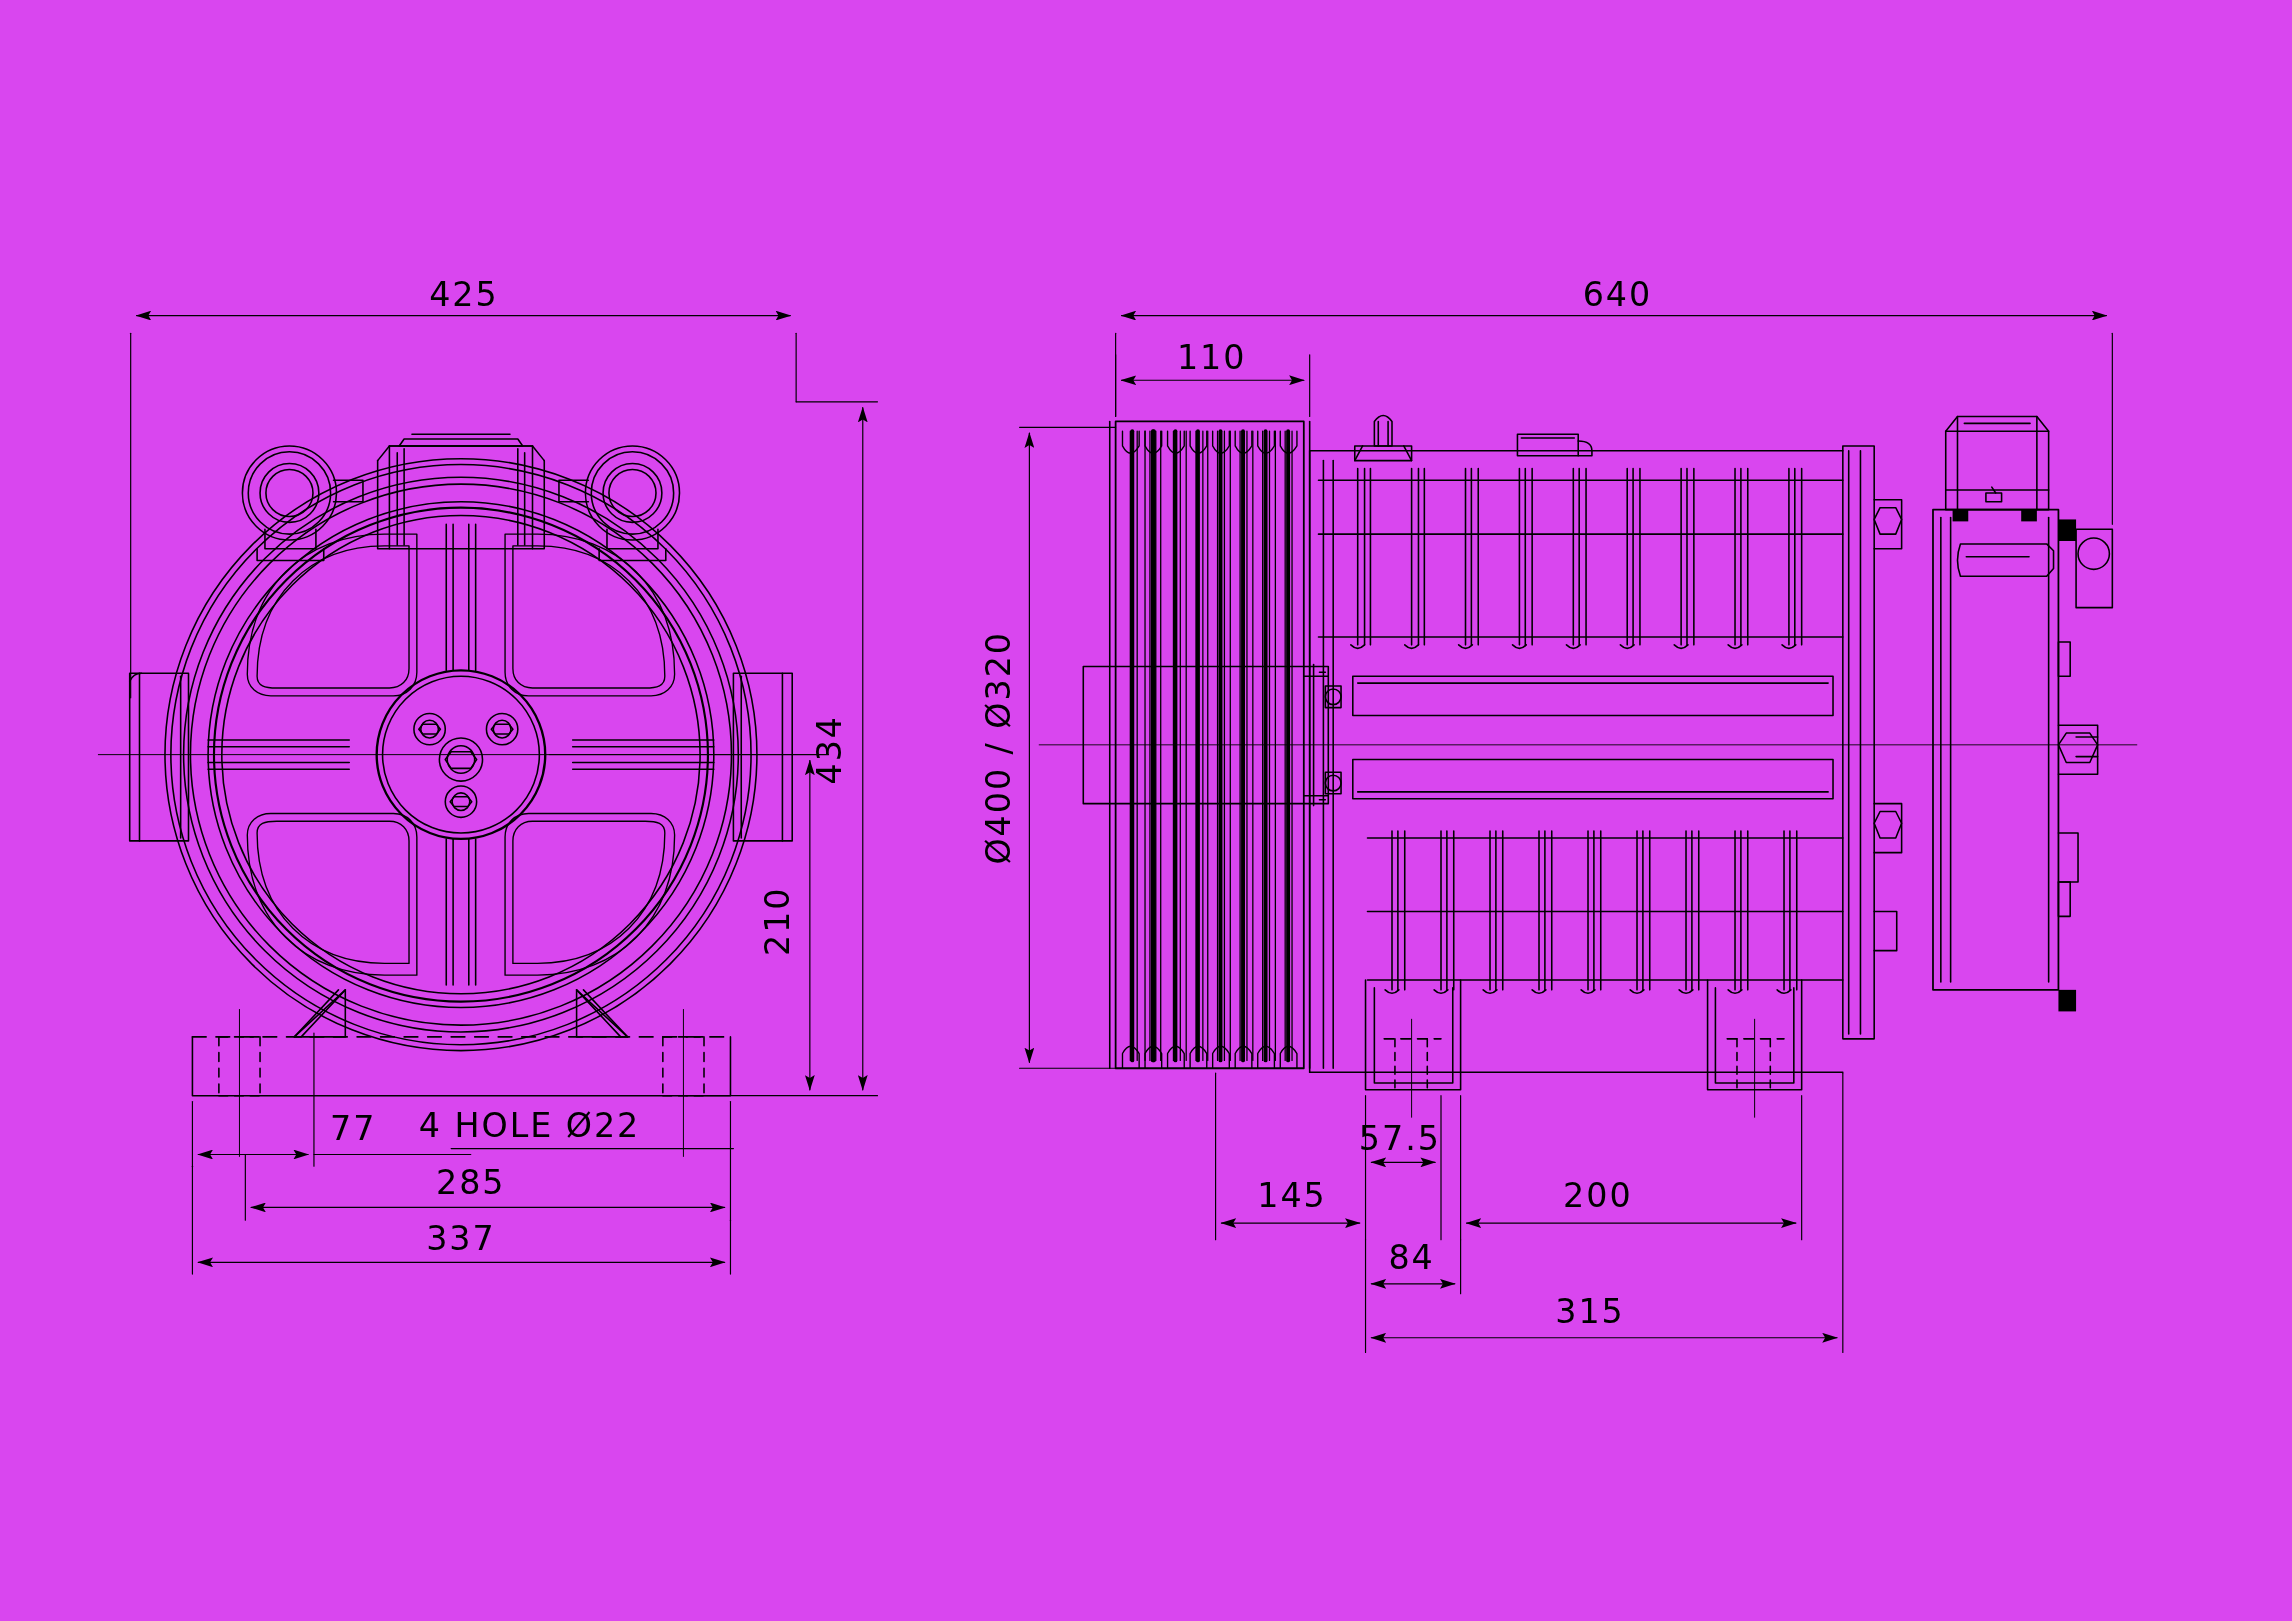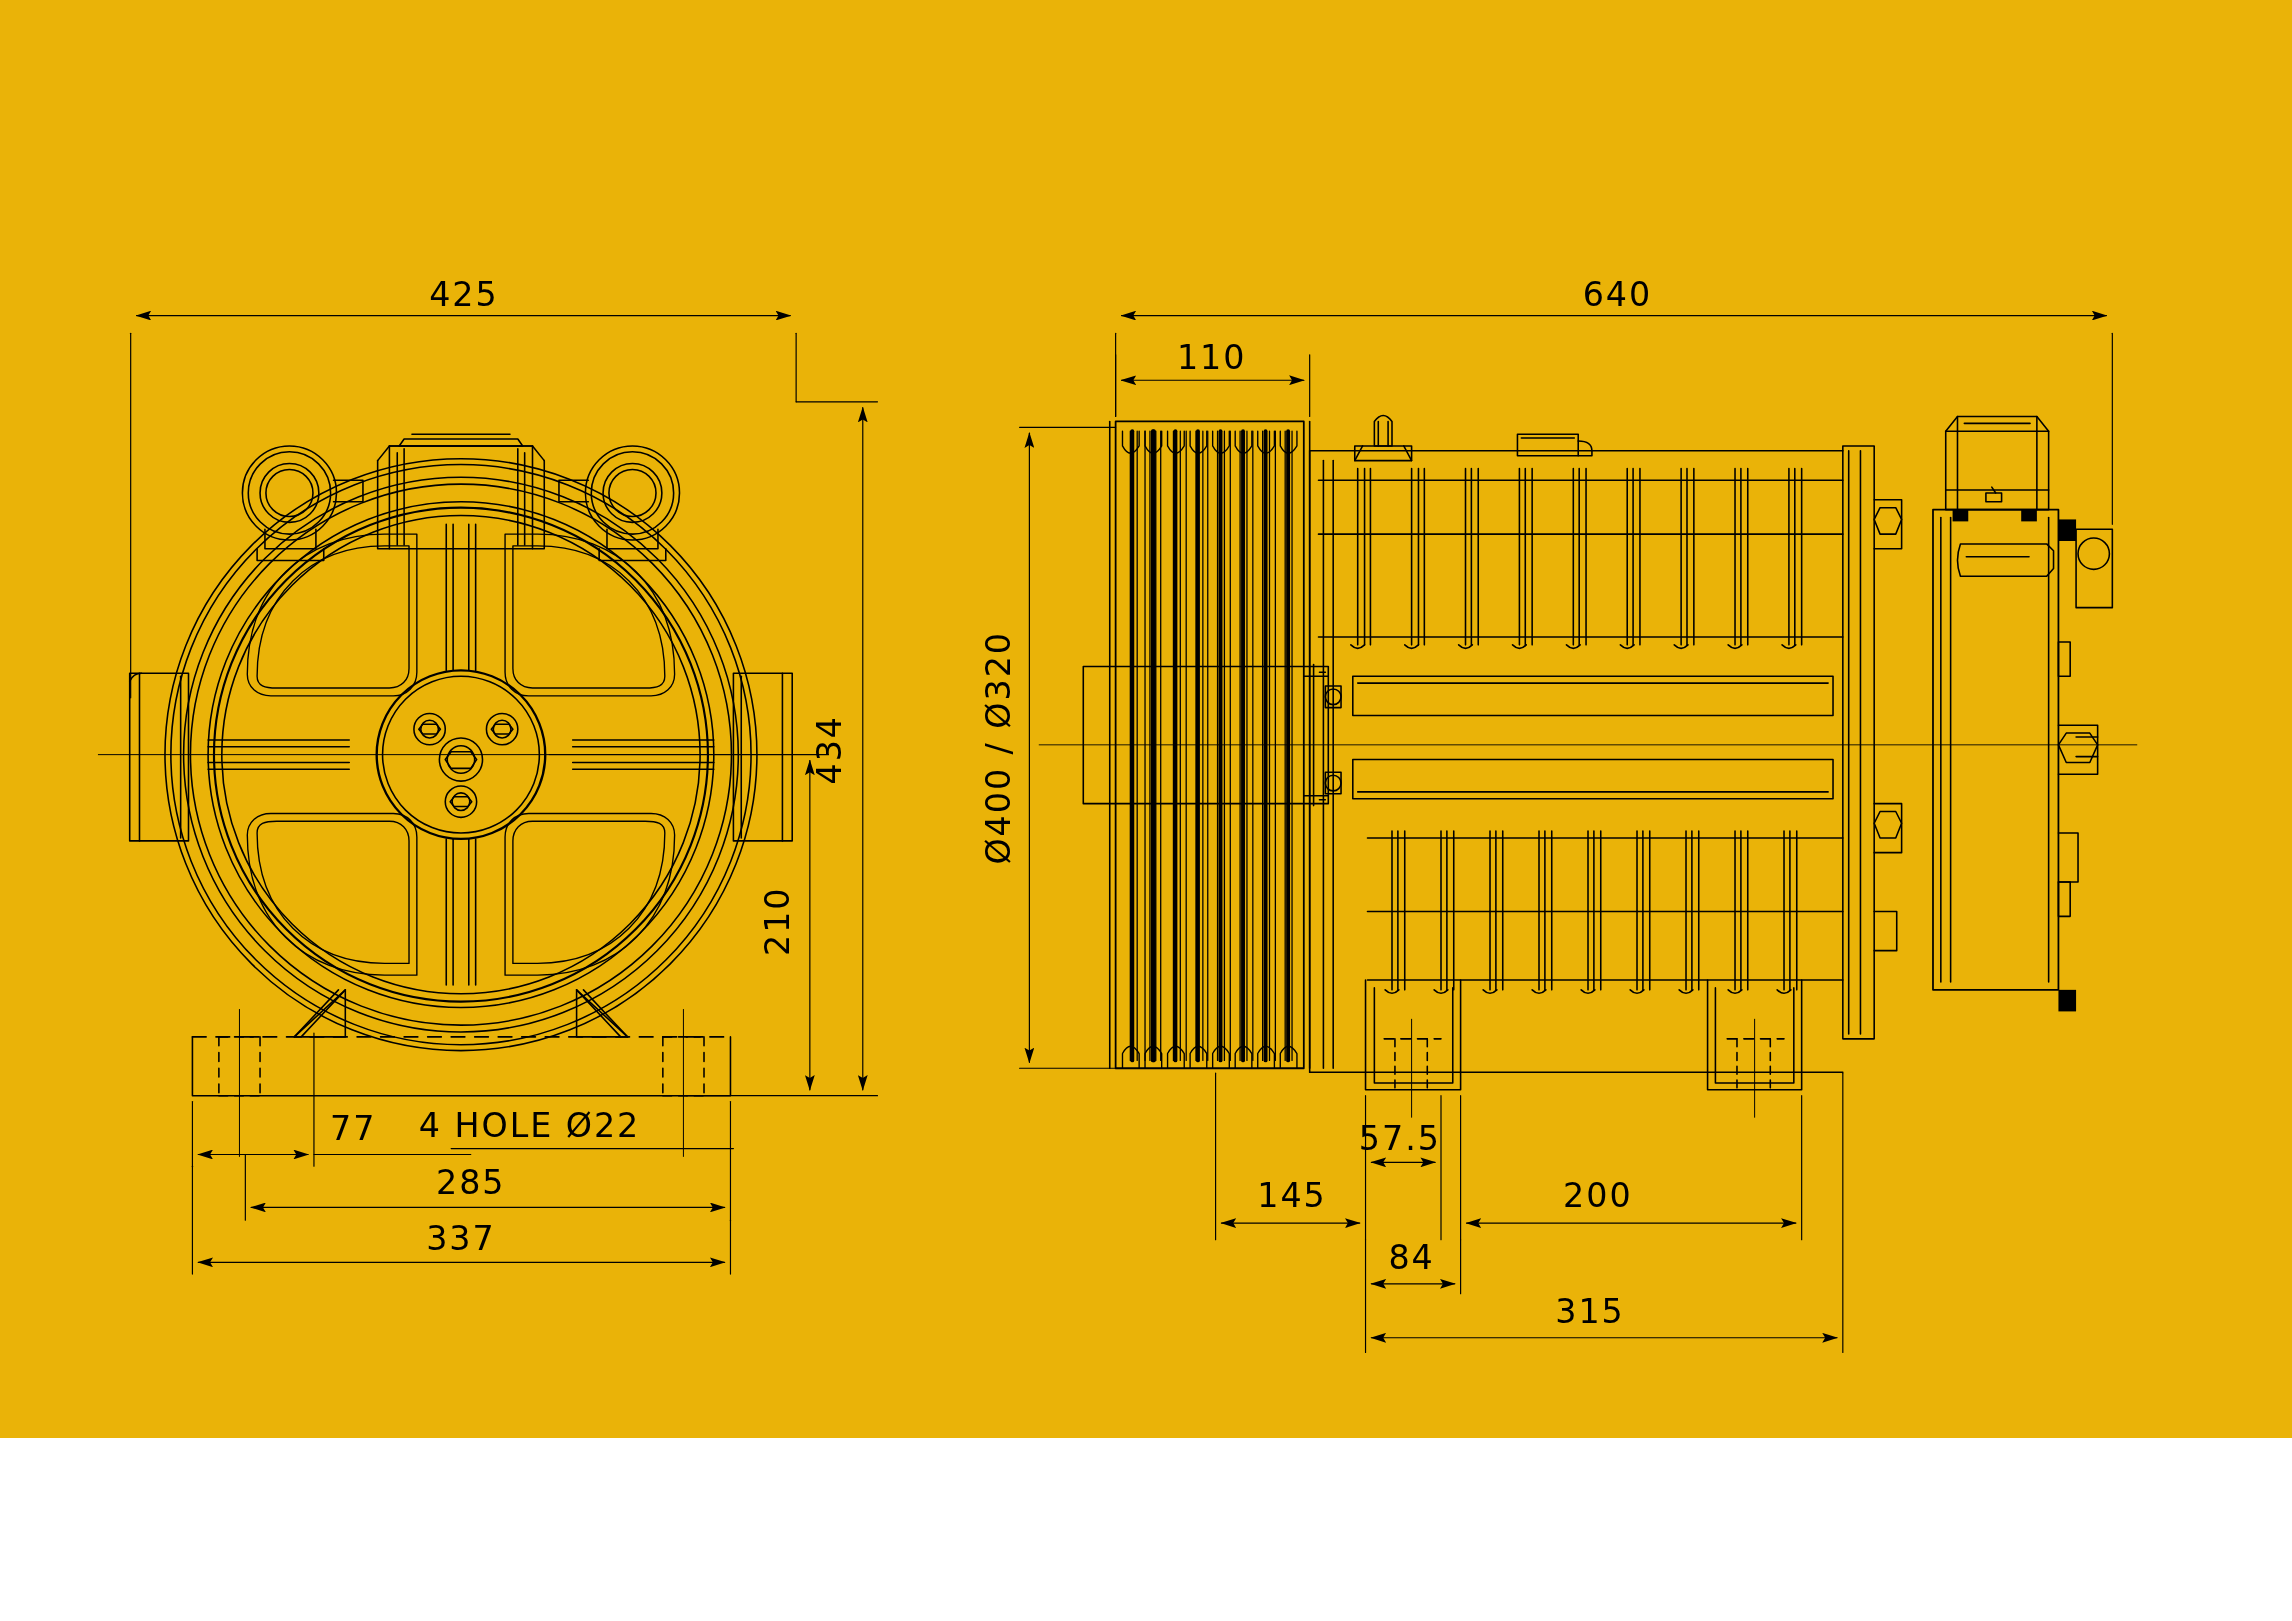--- a/index.html
+++ b/index.html
@@ -1,18 +1,18 @@
 <!DOCTYPE html>
 <html><head>
 <meta charset="utf-8">
 <title>Traction Machine Drawing</title>
 <style>
   html,body{margin:0;padding:0;background:#ffffff;}
   body{font-family:"DejaVu Sans",sans-serif;}
-  #sheet{position:relative;width:2293px;height:1438px;background:#eab308;overflow:hidden;}
+  #sheet{position:relative;width:2293px;height:1621px;background:#d946ef;overflow:hidden;}
   #sheet svg{position:absolute;left:0;top:0;}
   .dimtext{font-family:"DejaVu Sans",sans-serif;font-size:34px;fill:#000;letter-spacing:2px;}
 </style>
 </head>
 <body>
 
 <div id="sheet">
 
 <svg width="2293" height="1621" viewBox="0 0 2339 1654">
   <defs>

